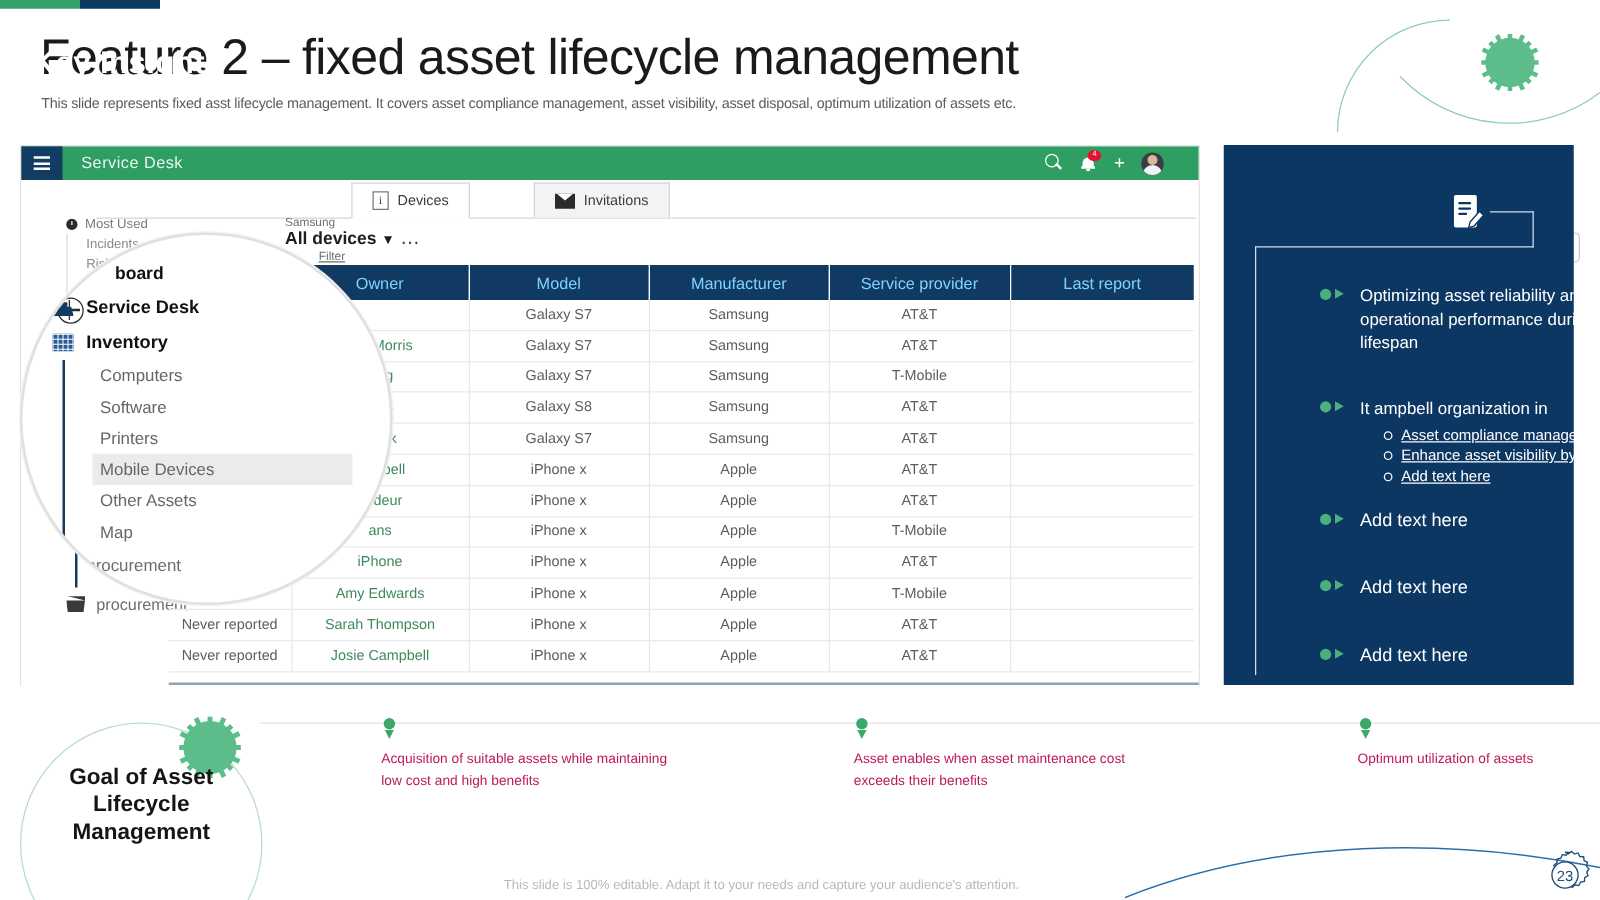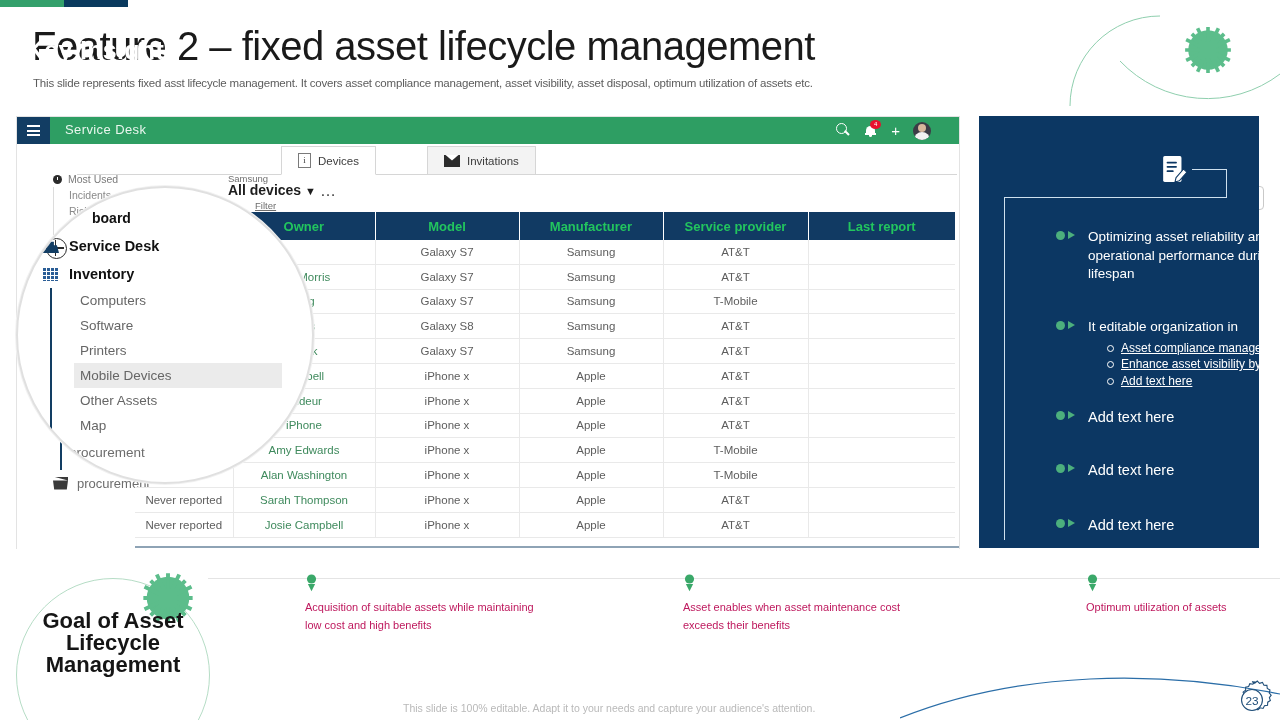--- a/index.html
+++ b/index.html
@@ -95,21 +95,21 @@
   .tbtns{position:absolute;right:16px;top:186px;display:flex;align-items:center;gap:7px;}
   .tb{height:22px;min-width:26px;padding:0 6px;border:1px solid #c9c9c9;border-radius:4px;background:#fff;
       display:flex;align-items:center;justify-content:center;font-size:10px;color:#2b2b2b;}
   .ic-list{width:13px;height:10px;display:flex;flex-direction:column;justify-content:space-between;}
   .ic-list i{display:block;height:2px;background:#2b2b2b;position:relative;padding-left:4px;}
   .ic-list i::before{content:"";position:absolute;left:0;top:0;width:2px;height:2px;background:#2b2b2b;}
   .tb.help{font-size:17px;font-weight:bold;min-width:22px;}
 
   
   .tbl{position:absolute;left:135px;top:212px;width:807px;border-collapse:collapse;table-layout:fixed;}
-  .tbl th{background:#113a63;color:#22c55e;font-size:13px;font-weight:bold;height:26px;border-right:1px solid #fff;}
+  .tbl th{background:#113a63;color:#7dd3fc;font-size:13px;font-weight:normal;height:26px;border-right:1px solid #fff;}
   .tbl td{height:21.8px;font-size:11.5px;color:#5d5d5d;text-align:center;border-bottom:1px solid #e9e9e9;border-right:1px solid #e9e9e9;}
   .tbl td.owner{color:#3f8a5d;}
   .tbl td.last{text-align:left;padding-left:6px;color:#5d5d5d;border-right:none;}
   .tbl tr.first td{border-top:none;}
   .tbl-underline{position:absolute;left:135px;top:546px;width:824px;height:2px;background:#8ea3b5;}
 
   
   .mag{position:absolute;left:16px;top:186px;width:294px;height:294px;border-radius:50%;
        background:#ffffff;border:2px solid #e0e0e0;box-shadow:0 0 0 1px #f2f2f2;overflow:hidden;}
   .mag-inner{position:absolute;left:0;top:0;width:294px;height:294px;}
@@ -139,21 +139,21 @@
   .arrow{position:absolute;left:-20px;top:3px;width:0;height:0;border-left:7px solid #4caf7d;border-top:4.5px solid transparent;border-bottom:4.5px solid transparent;}
   .subl{margin:3px 0 0 18px;}
   .subl div{font-size:12px;line-height:16.5px;position:relative;padding-left:15px;color:#fff;text-decoration:underline;}
   .subl div::before{content:"";position:absolute;left:1px;top:5px;width:5px;height:5px;border:1px solid #fff;border-radius:50%;}
   .subl b{font-weight:bold;}
 
   
   .goal-circle{position:absolute;left:16px;top:578px;width:192px;height:192px;border-radius:50%;border:1px solid #b6ddc6;}
   .goal-star{position:absolute;left:140px;top:570px;width:56px;height:56px;}
   .goal-text{position:absolute;left:24px;top:610px;width:178px;text-align:center;
-             font-size:22px;font-weight:bold;color:#151515;line-height:22px;}
+             font-size:18px;font-weight:bold;color:#151515;line-height:22px;}
   .tl-line{position:absolute;left:208px;top:578px;width:1072px;height:1px;background:#e4e4e4;}
   .tl-item{position:absolute;width:230px;}
   .tl-pin{position:absolute;top:-4px;left:0;width:13px;height:20px;}
   .tl-text{font-size:11px;color:#be185d;line-height:18px;}
   .footer-note{position:absolute;left:403px;top:702px;font-size:10.5px;color:#b9b9b9;}
   .gear23{position:absolute;left:1232px;top:680px;width:40px;height:40px;}
   .deco-bl{position:absolute;left:900px;top:660px;width:380px;height:60px;pointer-events:none;}
 </style>
 </head>
 <body>
@@ -347,38 +347,38 @@
     </tr>
     <tr>
       <td>Never  reported</td>
       <td class="owner">andeur</td>
       <td>iPhone x</td>
       <td>Apple</td>
       <td>AT&amp;T</td>
       <td class="last"></td>
     </tr>
     <tr>
+      <td></td>
+      <td class="owner">ans</td>
+      <td>iPhone x</td>
+      <td>Apple</td>
+      <td>T-Mobile</td>
+      <td class="last"></td>
+    </tr>
+    <tr>
       <td>Never  report</td>
       <td class="owner">iPhone</td>
       <td>iPhone x</td>
       <td>Apple</td>
       <td>AT&amp;T</td>
       <td class="last"></td>
     </tr>
     <tr>
       <td>Never  re</td>
       <td class="owner">Amy Edwards</td>
-      <td>iPhone x</td>
-      <td>Apple</td>
-      <td>T-Mobile</td>
-      <td class="last"></td>
-    </tr>
-    <tr>
-      <td></td>
-      <td class="owner">Alan Washington</td>
       <td>iPhone x</td>
       <td>Apple</td>
       <td>T-Mobile</td>
       <td class="last"></td>
     </tr>
     <tr>
       <td>Never reported</td>
       <td class="owner">Sarah Thompson</td>
       <td>iPhone x</td>
       <td>Apple</td>
@@ -442,21 +442,21 @@
 
 <div class="ki-item" style="top:228px">
   <span class="dot"></span>
   <span class="arrow"></span>
   <span>Optimizing asset reliability and operational performance during its lifespan</span>
 </div>
 
 <div class="ki-item" style="top:318px">
   <span class="dot"></span>
   <span class="arrow"></span>
-  <span>It editable organization in</span>
+  <span>It ampbell organization in</span>
   <div class="subl">
     <div>Asset compliance management</div>
     <div>Enhance asset visibility by <b>8%</b></div>
     <div>Add text here</div>
   </div>
 </div>
 
 <div class="ki-item" style="top:408px">
   <span class="dot"></span>
   <span class="arrow"></span>

